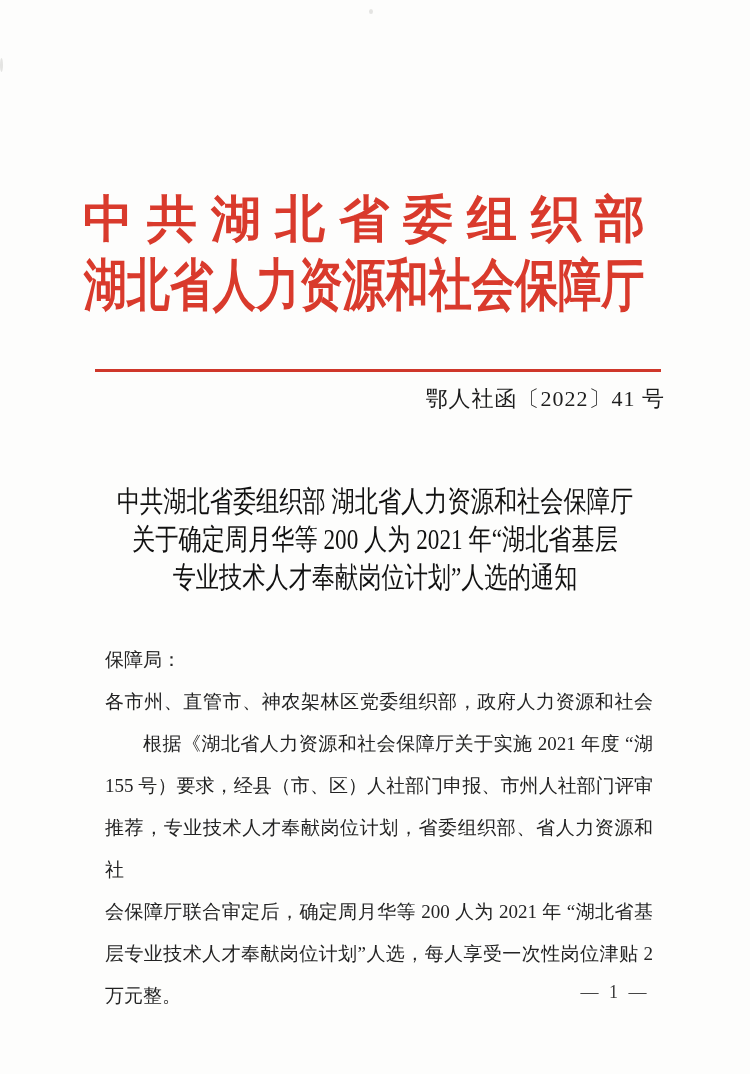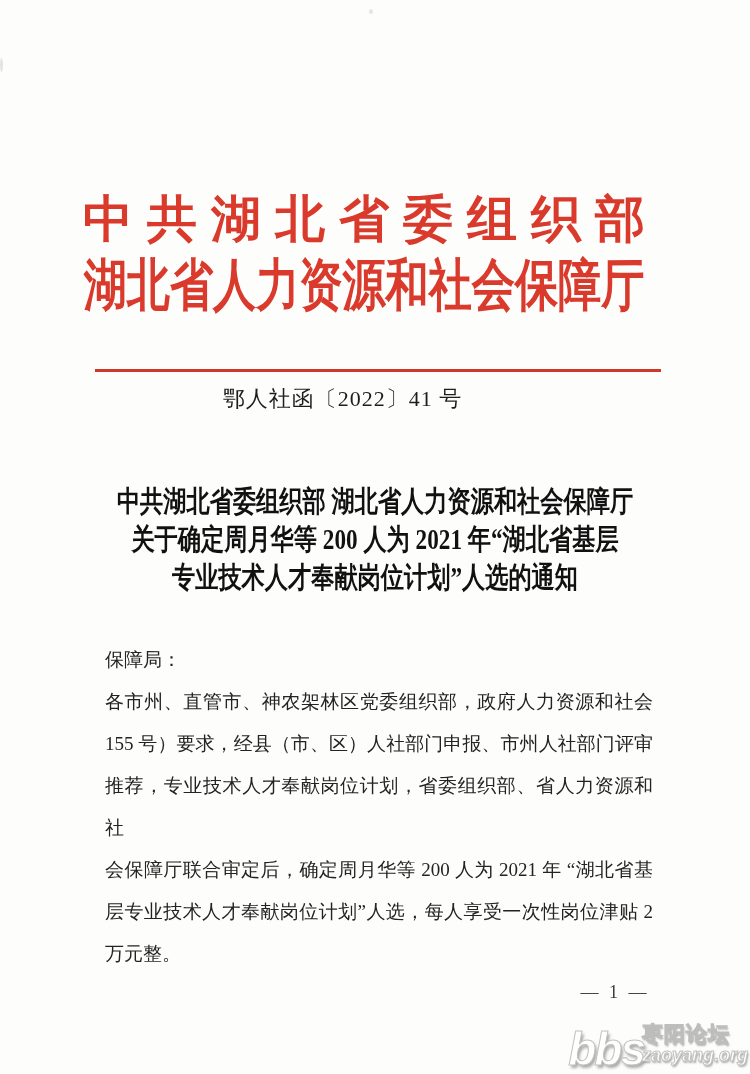--- a/index.html
+++ b/index.html
@@ -26,31 +26,31 @@
     white-space: nowrap;
     transform: scaleX(0.77);
     transform-origin: 50% 50%;
   }
   .red-rule {
     position: absolute; top: 369px; left: 95px;
     width: 566px; height: 3px;
     background: #cf372a;
   }
   .doc-no {
-    position: absolute; top: 384px; left: 12px; width: 661px;
-    text-align: center;
+    position: absolute; top: 384px; left: 4px; width: 661px;
+    text-align: right;
     font-size: 22px; color: #1d1d1d;
     letter-spacing: 1px;
     white-space: nowrap;
   }
   
   .doc-title {
     position: absolute; top: 482px; left: 0; width: 750px;
     text-align: center; color: #111;
-    font-weight: bold;
+    font-weight: normal;
   }
   .doc-title .t-line {
     font-size: 29px; line-height: 38px;
     white-space: nowrap;
     transform: scaleX(0.80);
     transform-origin: 50% 50%;
   }
   
   .doc-body {
     position: absolute; top: 639px; left: 105px; width: 548px;
@@ -122,30 +122,24 @@
 
   <div class="doc-title">
     <div class="t-line">中共湖北省委组织部 湖北省人力资源和社会保障厅</div>
     <div class="t-line">关于确定周月华等 200 人为 2021 年“湖北省基层</div>
     <div class="t-line">专业技术人才奉献岗位计划”人选的通知</div>
   </div>
 
   <div class="doc-body">
     <div class="line">保障局：</div>
     <div class="line jf">各市州、直管市、神农架林区党委组织部，政府人力资源和社会</div>
+    <div class="line jf ind">根据《湖北省人力资源和社会保障厅关于实施 2021 年度 “湖</div>
     <div class="line jf">155 号）要求，经县（市、区）人社部门申报、市州人社部门评审</div>
     <div class="line jf">推荐，专业技术人才奉献岗位计划，省委组织部、省人力资源和社</div>
     <div class="line jf">会保障厅联合审定后，确定周月华等 200 人为 2021 年 “湖北省基</div>
     <div class="line jf">层专业技术人才奉献岗位计划”人选，每人享受一次性岗位津贴 2</div>
     <div class="line">万元整。</div>
   </div>
 
   <div class="page-no">— 1 —</div>
 
-  <div class="watermark">
-    <span class="wm-bbs">bbs</span>
-    <span class="wm-col">
-      <span class="wm-cn">枣阳论坛</span>
-      <span class="wm-url">zaoyang.org</span>
-    </span>
-  </div>
 
 </div>
 
 </body></html>

